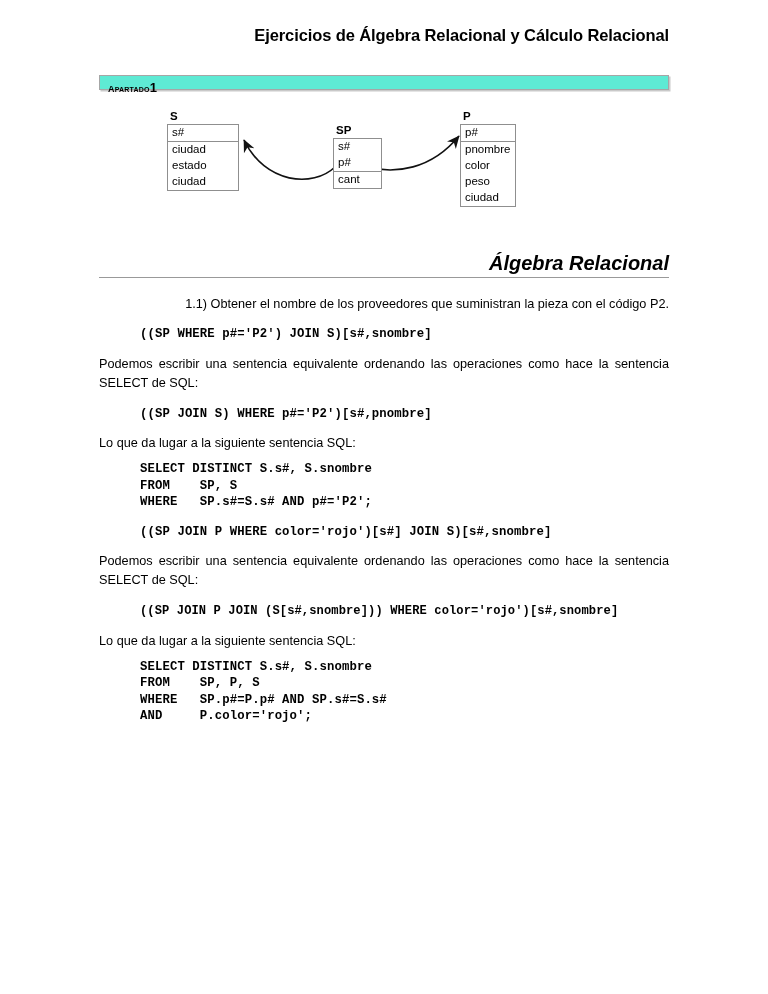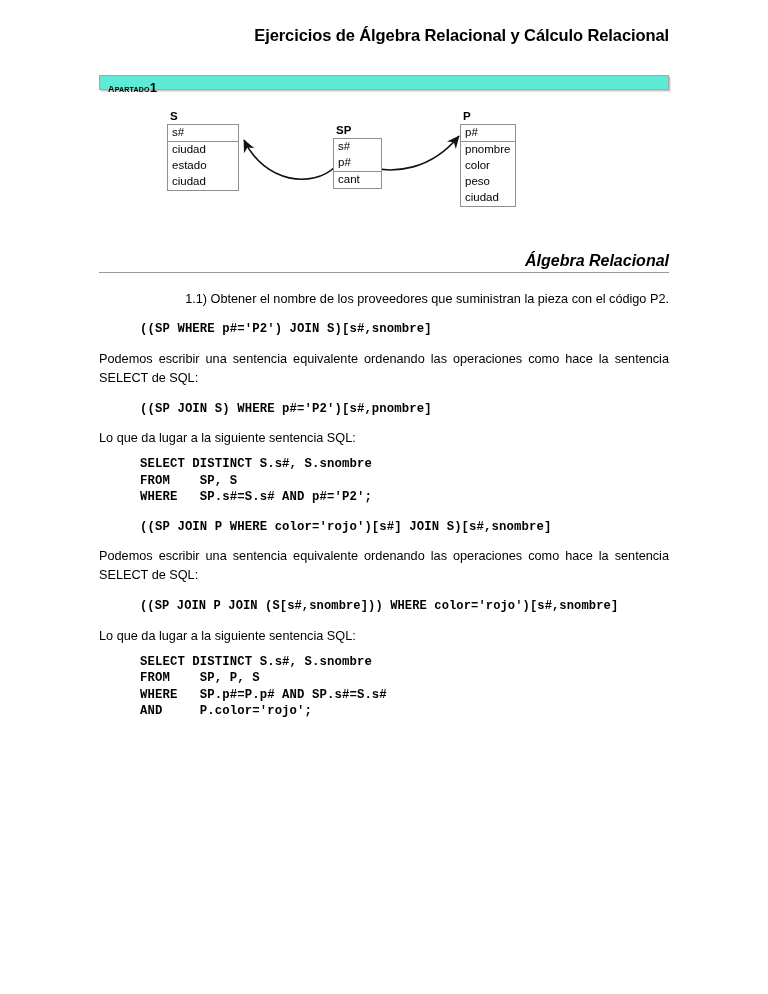--- a/index.html
+++ b/index.html
@@ -99,21 +99,21 @@
     top: -16px;
     left: 2px;
   }
 
   
   .section-head {
     margin-top: 27px;
     text-align: right;
     font-weight: bold;
     font-style: italic;
-    font-size: 16px;
+    font-size: 20px;
     padding-bottom: 2px;
     border-bottom: 1.3px solid #999999;
   }
 
   
   p.q {
     margin: 18px 0 0 0;
     font-size: 12.7px;
     line-height: 17px;
     text-align: right;

